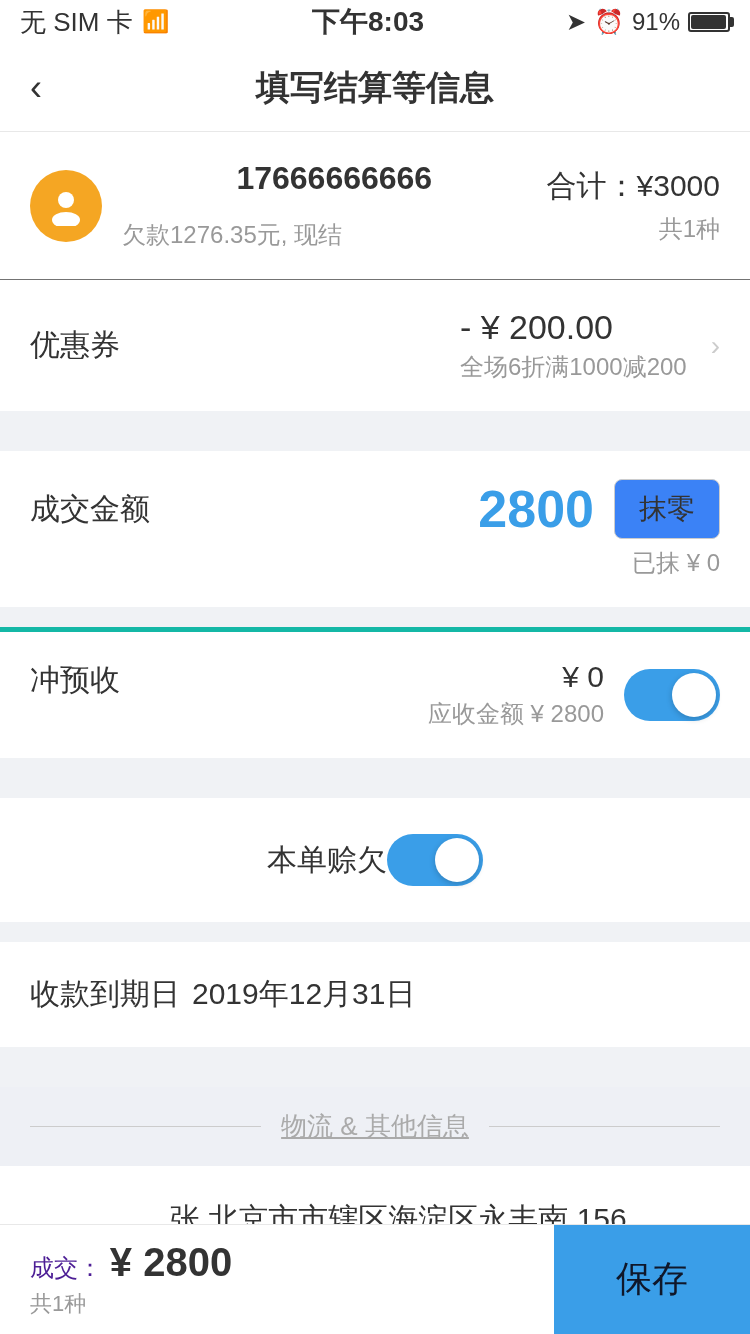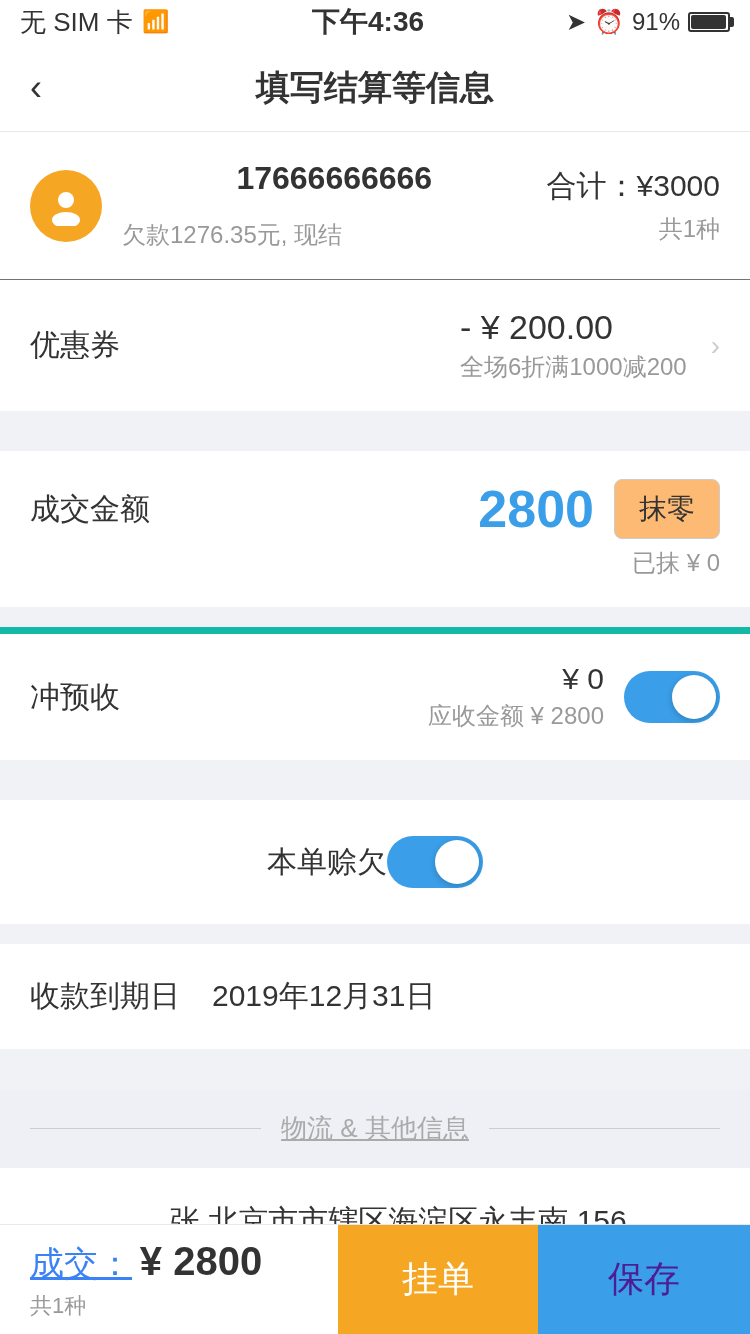--- a/index.html
+++ b/index.html
@@ -182,33 +182,32 @@
       font-size: 52px;
       font-weight: 700;
       color: #3a9ee8;
     }
     .round-zero-btn {
       border: 1px solid #ccc;
       border-radius: 8px;
       padding: 10px 24px;
       font-size: 28px;
       color: #333;
-      background: #fdba74;
+      background: #3b82f6;
       cursor: pointer;
     }
     .amount-sub { font-size: 24px; color: #999; text-align: right; margin-top: 8px; }
 
     
     .precollect-row {
       display: flex;
-      align-items: center;
       justify-content: space-between;
       padding: 28px 30px;
       background: #fff;
-      border-top: 7px solid #14b8a6;
+      border-top: 5px solid #14b8a6;
     }
     .precollect-label { font-size: 30px; color: #333; }
     .precollect-right {
       display: flex;
       align-items: center;
       gap: 20px;
     }
     .precollect-amount-block { text-align: right; }
     .precollect-amount { font-size: 30px; color: #333; }
     .precollect-receivable { font-size: 24px; color: #999; margin-top: 4px; }
@@ -243,21 +242,21 @@
       background: #fff;
     }
     .arrears-label { font-size: 30px; color: #333; }
 
     
     .duedate-section {
       background: #fff;
       padding: 32px 30px;
       margin-bottom: 20px;
     }
-    .duedate-row { display: flex; align-items: center; gap: 32px; }
+    .duedate-row { display: flex; align-items: center; gap: 12px; }
     .duedate-label { font-size: 30px; color: #333; }
     .duedate-value { font-size: 30px; color: #333; }
 
     
     .logistics-divider {
       background: #eef0f5;
       padding: 22px 30px;
       text-align: center;
       display: flex;
       align-items: center;
@@ -293,59 +292,59 @@
       height: 110px;
       background: #fff;
       display: flex;
       align-items: center;
       border-top: 1px solid #e8e8e8;
     }
     .bottom-summary {
       flex: 1;
       padding: 0 30px;
     }
-    .bottom-deal { font-size: 34px; color: #3b82f6; text-decoration: underline; }
+    .bottom-deal { font-size: 24px; color: #4c1d95; }
     .bottom-amount { font-size: 40px; font-weight: 700; color: #333; }
     .bottom-count { font-size: 22px; color: #999; margin-top: 4px; }
     .btn-hang {
       width: 200px;
       height: 110px;
       background: #f5a623;
       display: flex;
       align-items: center;
       justify-content: center;
       font-size: 36px;
       color: #fff;
       font-weight: 500;
       cursor: pointer;
     }
     .btn-save {
-      width: 212px;
+      width: 196px;
       height: 110px;
       background: #3a9ee8;
       display: flex;
       align-items: center;
       justify-content: center;
       font-size: 36px;
-      color: #4c1d95;
+      color: #0f172a;
       font-weight: 500;
       cursor: pointer;
     }
 
     .wifi-icon { font-size: 22px; }
   </style>
 </head>
 <body>
 
 <div class="status-bar">
   <div class="status-left">
     <span>无 SIM 卡</span>
     <span class="wifi-icon">📶</span>
   </div>
-  <div class="status-center">下午4:36</div>
+  <div class="status-center">下午8:03</div>
   <div class="status-right">
     <span>➤</span>
     <span>⏰</span>
     <span>91%</span>
     <span class="battery-icon">
       <span class="battery-fill"></span>
     </span>
   </div>
 </div>
 
@@ -447,15 +446,14 @@
 </div>
 
 <div class="bottom-bar">
   <div class="bottom-summary">
     <div>
       <span class="bottom-deal">成交：</span>
       <span class="bottom-amount">¥ 2800</span>
     </div>
     <div class="bottom-count">共1种</div>
   </div>
-  <div class="btn-hang">挂单</div>
   <div class="btn-save">保存</div>
 </div>
 
 </body></html>

